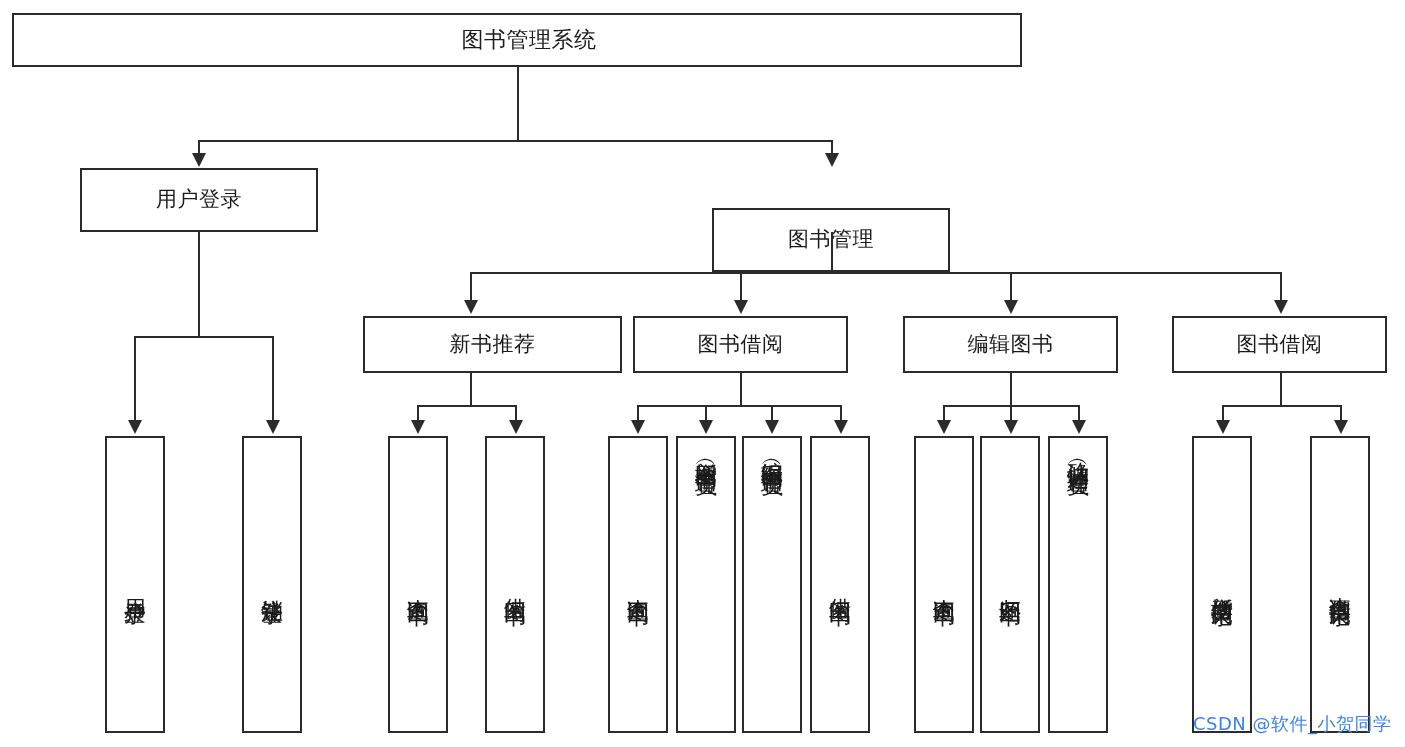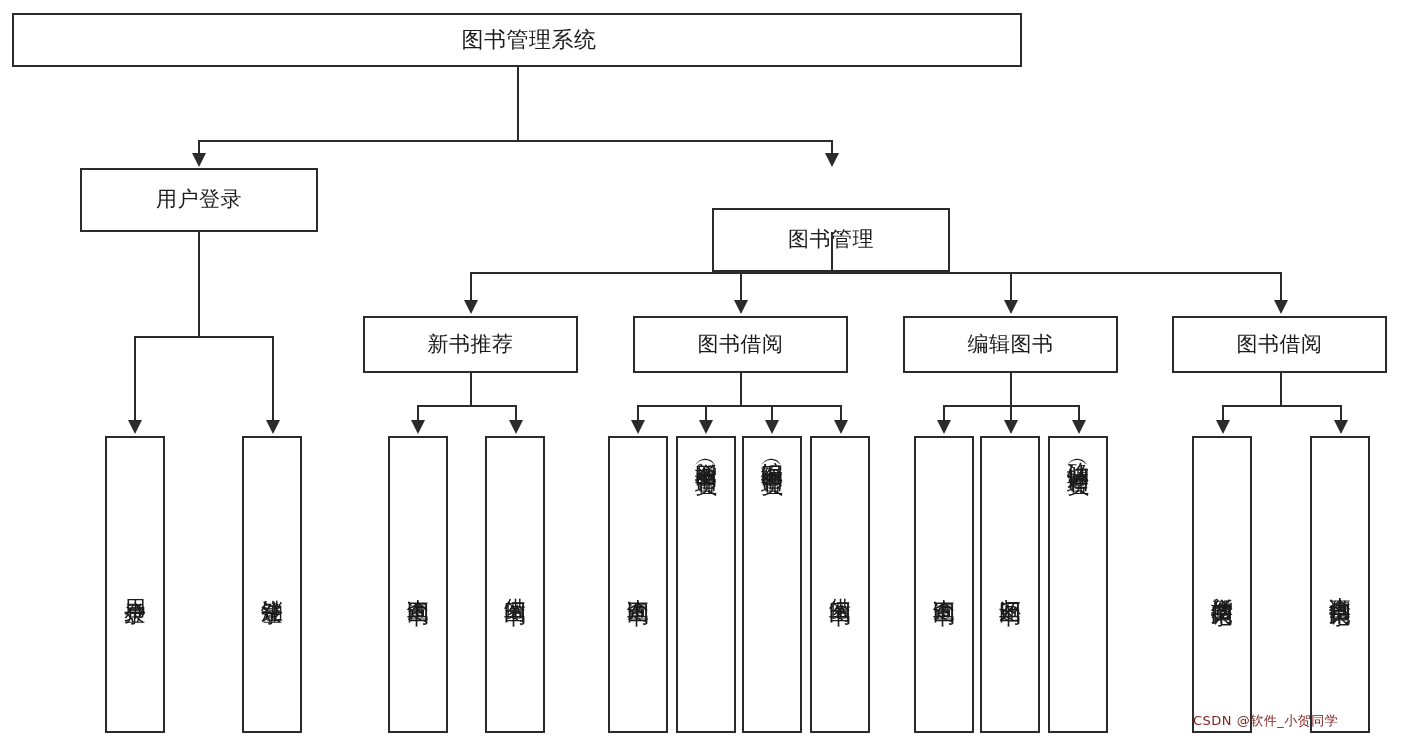--- a/index.html
+++ b/index.html
@@ -65,22 +65,22 @@
     position: absolute;
     width: 0;
     height: 0;
     border-left: 7px solid transparent;
     border-right: 7px solid transparent;
     border-top: 14px solid #2b2b2b;
   }
   
   .watermark {
     position: absolute;
-    color: #7f1d1d;
-    font-size: 13px;
+    color: #3b82f6;
+    font-size: 18px;
     white-space: nowrap;
     letter-spacing: 0.5px;
   }
 </style>
 </head>
 <body>
 
 <div id="canvas">
 
   <div class="box h root" style="left:12px; top:13px; width:1010px; height:54px;padding-left:24px;">图书管理系统</div>
@@ -112,21 +112,21 @@
 
   <div class="vline" style="left:740px; top:272px; height:30px;"></div>
   <div class="arrow" style="left:734px; top:300px;"></div>
 
   <div class="vline" style="left:1010px; top:272px; height:30px;"></div>
   <div class="arrow" style="left:1004px; top:300px;"></div>
 
   <div class="vline" style="left:1280px; top:272px; height:30px;"></div>
   <div class="arrow" style="left:1274px; top:300px;"></div>
 
-  <div class="box h" style="left:363px; top:316px; width:215px; height:57px;">新书推荐</div>
+  <div class="box h" style="left:363px; top:316px; width:259px; height:57px;">新书推荐</div>
   <div class="box h" style="left:633px; top:316px; width:215px; height:57px;">图书借阅</div>
   <div class="box h" style="left:903px; top:316px; width:215px; height:57px;">编辑图书</div>
   <div class="box h" style="left:1172px; top:316px; width:215px; height:57px;">图书借阅</div>
 
   <div class="vline" style="left:470px; top:373px; height:32px;"></div>
   <div class="hline" style="left:417px; top:405px; width:98px;"></div>
   <div class="vline" style="left:417px; top:405px; height:17px;"></div>
   <div class="arrow" style="left:411px; top:420px;"></div>
   <div class="vline" style="left:515px; top:405px; height:17px;"></div>
   <div class="arrow" style="left:509px; top:420px;"></div>

